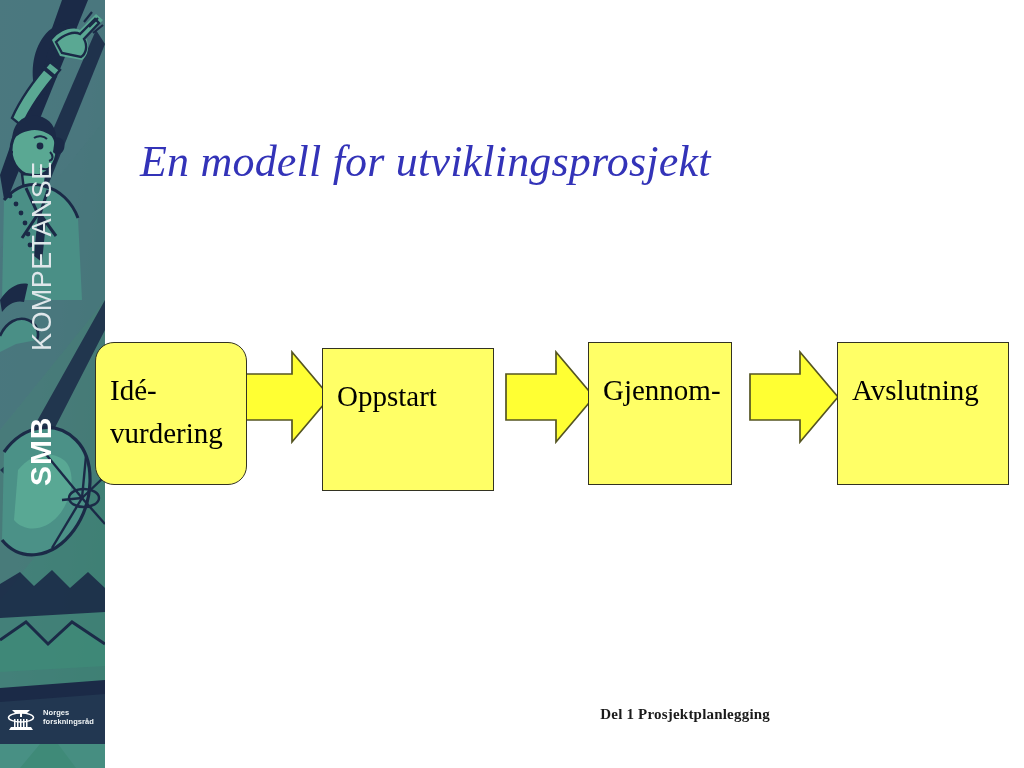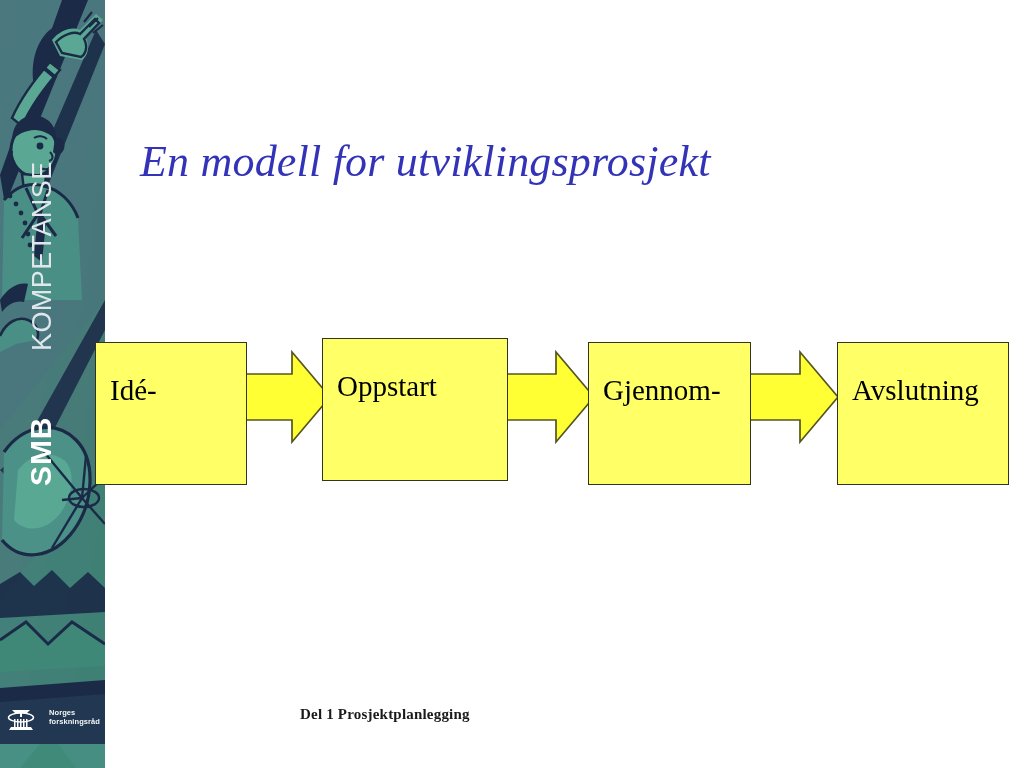--- a/index.html
+++ b/index.html
@@ -65,21 +65,21 @@
 
   
   #council-logo {
     position: absolute;
     left: 6px;
     top: 700px;
     width: 95px;
     height: 36px;
     display: flex;
     align-items: center;
-    gap: 13px;
+    gap: 7px;
   }
   #council-mark { width: 30px; height: 30px; flex: 0 0 auto; display:block; }
   #council-text {
     font-family: "Liberation Sans", sans-serif;
     font-size: 7.5px;
     font-weight: bold;
     line-height: 1.18;
     color: #f2f6f7;
     letter-spacing: 0.01em;
   }
@@ -121,21 +121,21 @@
     line-height: 1.48;
     white-space: nowrap;
   }
 
   
   #footer {
     position: absolute;
     left: 300px;
     top: 706px;
     width: 470px;
-    text-align: left;
+    text-align: right;
     font-family: "Liberation Serif", serif;
     font-size: 15px;
     font-weight: bold;
     color: #1a1a1a;
     letter-spacing: 0.2px;
   }
 </style>
 </head>
 <body>
 
@@ -283,29 +283,30 @@
 
   <svg id="flow" class="flow-svg" viewBox="0 0 1024 768">
 
     <polygon points="242,374 292,374 292,352 330,397 292,442 292,420 242,420" fill="#ffff33" stroke="#555522" stroke-width="1.7"></polygon>
 
     <polygon points="506,374 556,374 556,352 594,397 556,442 556,420 506,420" fill="#ffff33" stroke="#555522" stroke-width="1.7"></polygon>
 
     <polygon points="750,374 800,374 800,352 838,397 800,442 800,420 750,420" fill="#ffff33" stroke="#555522" stroke-width="1.7"></polygon>
   </svg>
 
-  <div class="stage-box" style="left:95px; top:342px; width:152px; height:143px;">
+  <div class="stage-box" style="left:95px; top:342px; width:152px; height:143px;border-radius:19px;">
     <div class="stage-label">Idé-</div>
-  </div>
-
-  <div class="stage-box" style="left:322px; top:338px; width:186px; height:143px;">
+    <div class="stage-label">vurdering</div>
+  </div>
+
+  <div class="stage-box" style="left:322px; top:348px; width:172px; height:143px;">
     <div class="stage-label">Oppstart</div>
   </div>
 
-  <div class="stage-box" style="left:588px; top:342px; width:163px; height:143px;">
+  <div class="stage-box" style="left:588px; top:342px; width:144px; height:143px;">
     <div class="stage-label">Gjennom-</div>
   </div>
 
   <div class="stage-box" style="left:837px; top:342px; width:172px; height:143px;">
     <div class="stage-label">Avslutning</div>
   </div>
 
   <div id="footer">Del 1 Prosjektplanlegging</div>
 
 </div>

